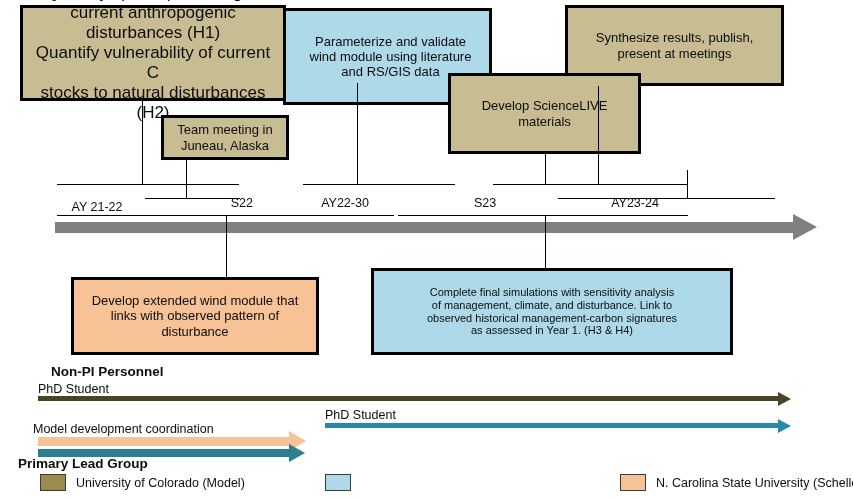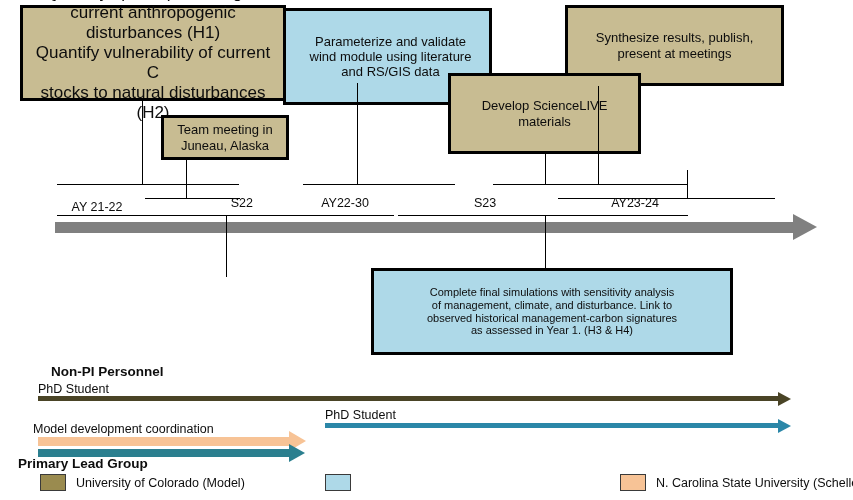--- a/index.html
+++ b/index.html
@@ -168,20 +168,23 @@
   <div class="hline" style="left:57px;  top:215px; width:337px;"></div>
   <div class="hline" style="left:398px; top:215px; width:290px;"></div>
 
   <div class="axis-bar" style="left:55px; top:222px; width:740px;"></div>
   <div class="axis-head" style="left:793px; top:214px;"></div>
 
   <div class="vline" style="left:226px; top:215px; height:62px;"></div>
   <div class="vline" style="left:545px; top:215px; height:53px;"></div>
 
 
+  <div class="box fill-orng" style="left:71px; top:277px; width:248px; height:78px; font-size:13px;">Develop extended wind module that
+links with observed pattern of
+disturbance</div>
 
   <div class="box fill-blue" style="left:371px; top:268px; width:362px; height:87px; font-size:11px;">Complete final simulations with sensitivity analysis
 of management, climate, and disturbance. Link to
 observed historical management-carbon signatures
 as assessed in Year 1. (H3 &amp; H4)</div>
 
   <div class="section-head" style="left:18px; top:364px;padding-left:33px;">Non-PI Personnel</div>
 
   <div class="arrow-label" style="left:38px; top:382px;">PhD Student</div>
   <div class="parrow-shaft" style="left:38px; top:396px; width:742px; height:5px; background:#4a4426;"></div>

